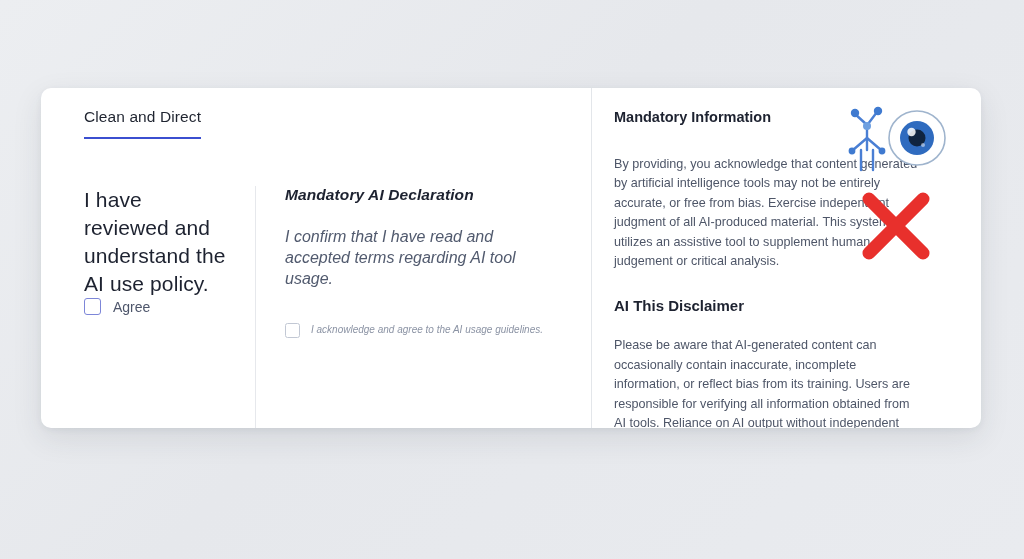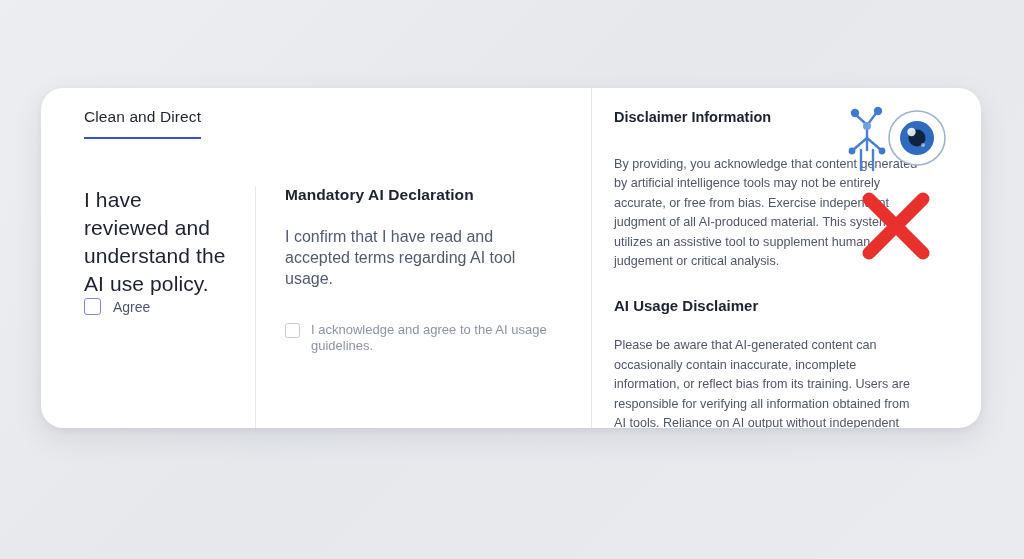--- a/index.html
+++ b/index.html
@@ -19,21 +19,21 @@
     inset: 0;
     background: linear-gradient(135deg, #eceef1 0%, #e6e8ec 45%, #e9ebef 100%);
   }
   .card {
     position: absolute;
     left: 41px;
     top: 88px;
     width: 940px;
     height: 340px;
     background: #ffffff;
-    border-radius: 22px;
+    border-radius: 10px;
     box-shadow: 0 10px 30px rgba(40,45,60,0.10), 0 2px 6px rgba(40,45,60,0.06);
     display: flex;
     overflow: hidden;
   }
   
   .left-panel {
     width: 551px;
     box-sizing: border-box;
     border-right: 1px solid #e3e6ea;
     display: flex;
@@ -87,20 +87,21 @@
     flex: none;
   }
   .agree-label {
     font-size: 14px;
     color: #4e566b;
   }
   .left-col-b {
     flex: 1;
     padding: 0 30px 0 29px;
     box-sizing: border-box;
+    font-style: italic;
   }
   .sub-title {
     font-size: 15.5px;
     color: #1d2230;
     margin: 0 0 22px 0;
     letter-spacing: .1px;
   }
   .sub-copy {
     font-size: 16px;
     line-height: 21px;
@@ -117,21 +118,21 @@
     width: 15px;
     height: 15px;
     border: 1.4px solid #c2c8d4;
     border-radius: 2.5px;
     background: #fff;
     box-sizing: border-box;
     flex: none;
     margin-top: 1px;
   }
   .ack-label {
-    font-size: 13px;
+    font-size: 10px;
     color: #8b93a4;
     line-height: 16px;
   }
   
   .right-panel {
     flex: 1;
     box-sizing: border-box;
     padding: 20px 62px 0 22px;
     position: relative;
   }
@@ -206,25 +207,25 @@
         <div class="ack-row">
           <span class="ack-box"></span>
           <span class="ack-label">I acknowledge and agree to the AI usage guidelines.</span>
         </div>
       </div>
 
     </div>
   </div>
 
   <div class="right-panel">
-    <h3 class="right-title">Disclaimer Information</h3>
+    <h3 class="right-title">Mandatory Information</h3>
 
     <p class="right-para">By providing, you acknowledge that content generated by artificial intelligence tools may not be entirely accurate, or free from bias. Exercise independent judgment of all AI-produced material. This system utilizes an assistive tool to supplement human judgement or critical analysis.</p>
 
-    <h3 class="right-sub">AI Usage Disclaimer</h3>
+    <h3 class="right-sub">AI This Disclaimer</h3>
 
     <p class="right-para2">Please be aware that AI-generated content can occasionally contain inaccurate, incomplete information, or reflect bias from its training. Users are responsible for verifying all information obtained from AI tools. Reliance on AI output without independent validation is discouraged. This platform uses make definitive decisions and does not replace human expertise.</p>
 
     <svg class="robot-eye" viewBox="0 0 110 86">
       <g stroke="#4a7fd4" stroke-width="2.4" fill="none" stroke-linecap="round">
         <line x1="16" y1="16" x2="27" y2="26"></line>
         <line x1="38" y1="14" x2="29" y2="26"></line>
         <line x1="28" y1="30" x2="28" y2="52"></line>
         <line x1="28" y1="40" x2="14" y2="52"></line>
         <line x1="28" y1="40" x2="42" y2="52"></line>

